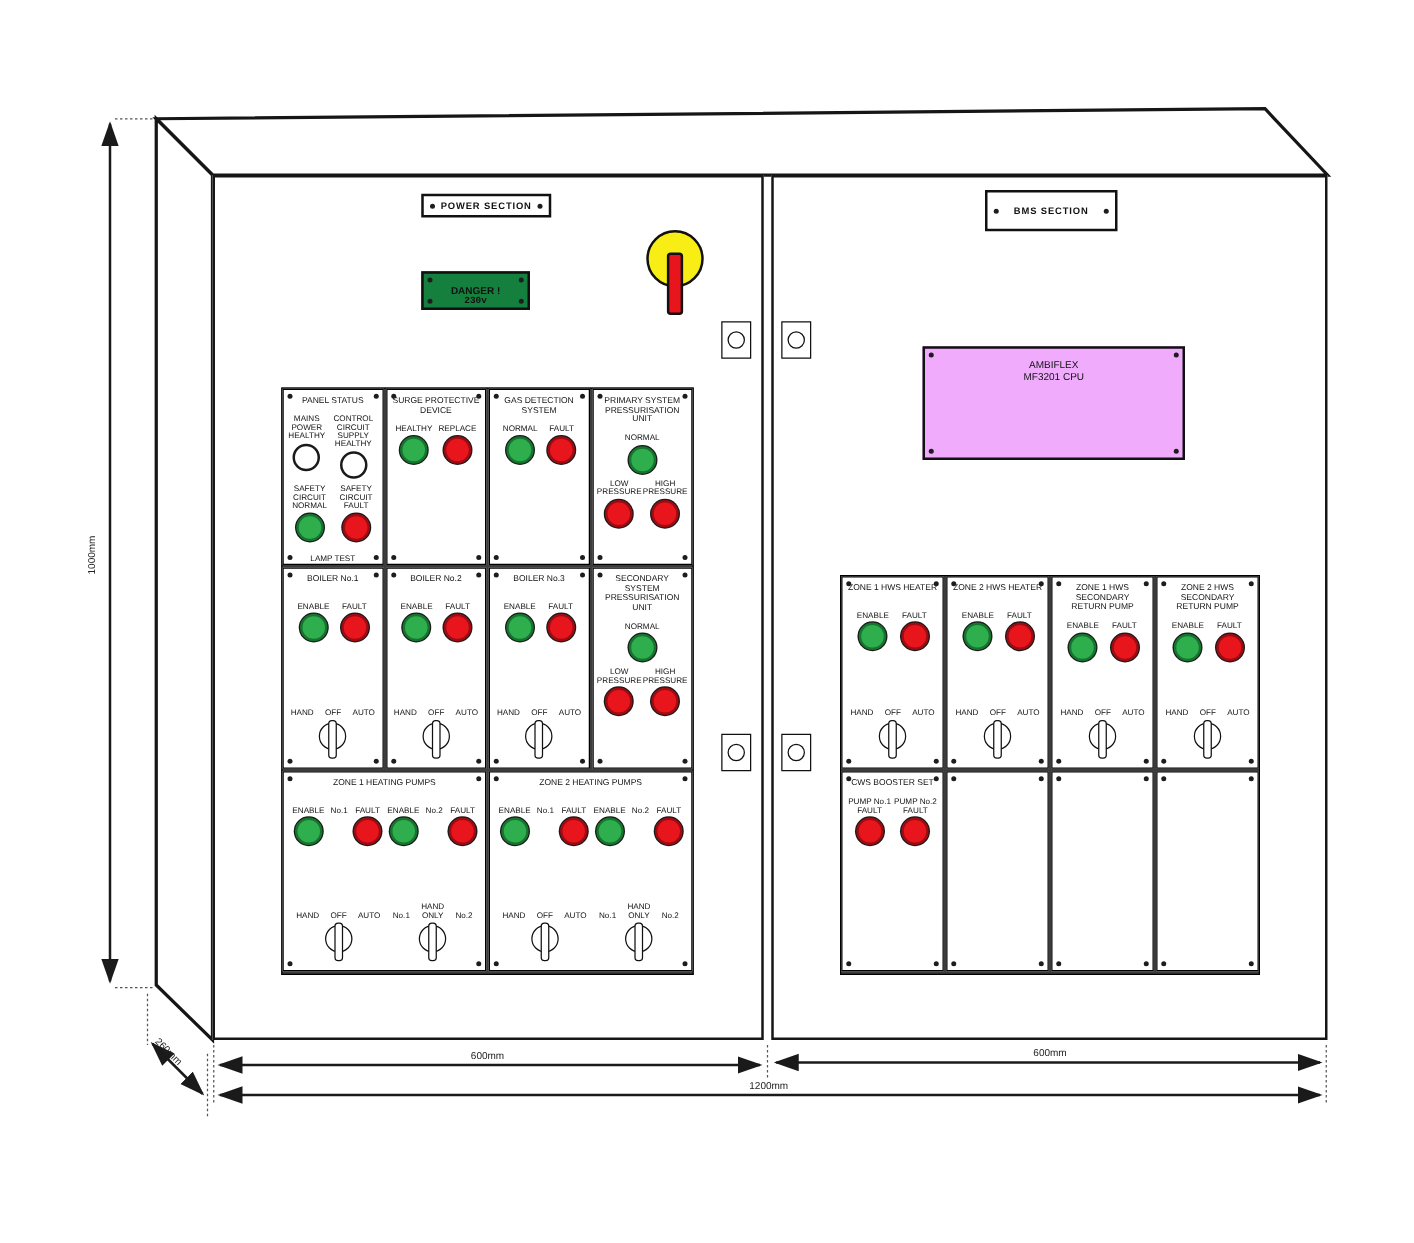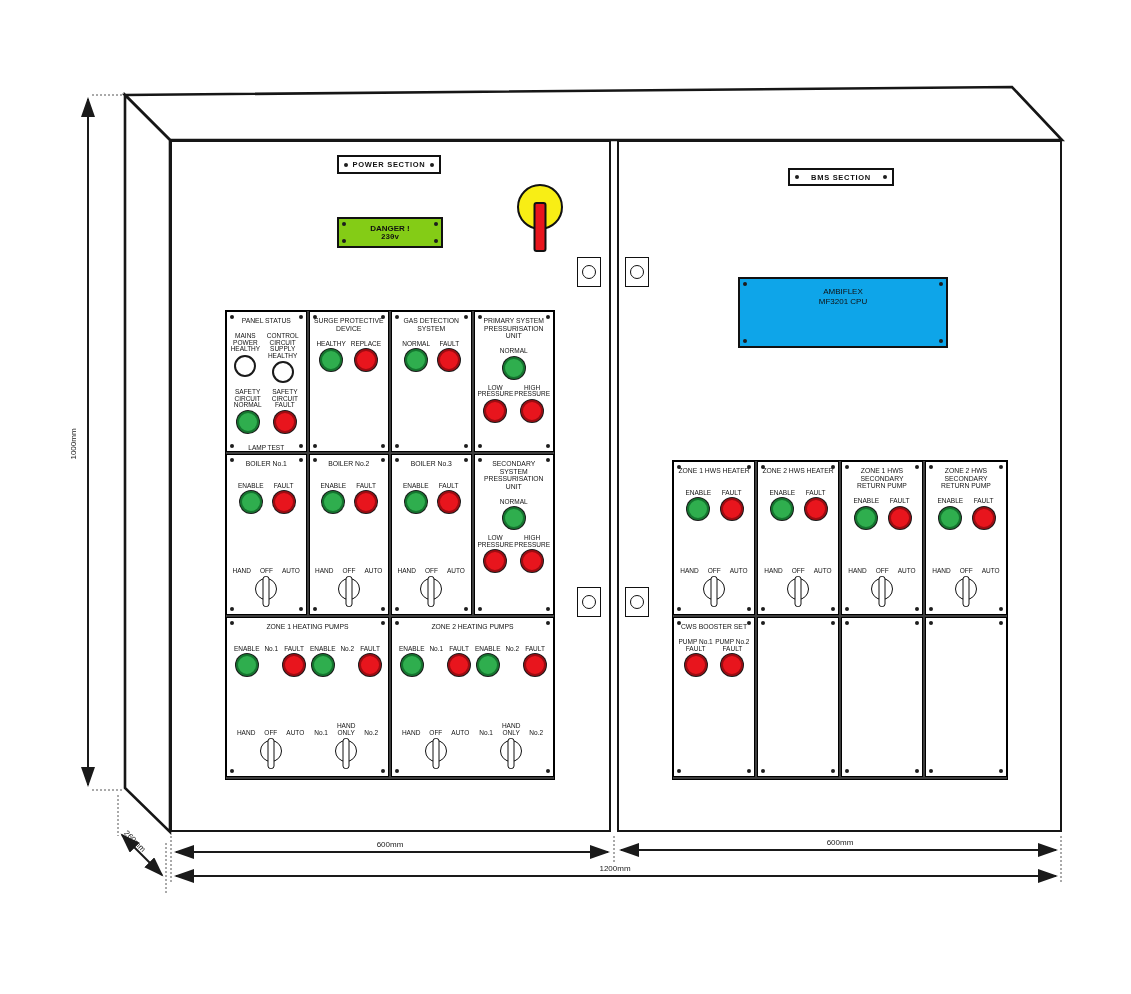--- a/index.html
+++ b/index.html
@@ -7,35 +7,35 @@
         font-family:"Liberation Sans", sans-serif;color:#111;}
   #outline{position:absolute;left:0;top:0;z-index:0;}
 
   .door{position:absolute;top:140px;height:692px;background:#fff;border:2.4px solid #161616;box-sizing:border-box;z-index:1;}
   #door-left{left:170px;width:441px;}
   #door-right{left:617px;width:445px;}
 
   .plate{position:absolute;z-index:3;background:#fff;border:2px solid #111;box-sizing:border-box;
          display:flex;align-items:center;justify-content:center;font-size:7.5px;letter-spacing:.7px;font-weight:bold;}
   #power-plate{left:337px;top:155px;width:104px;height:19px;justify-content:center;}
-  #bms-plate{left:788px;top:168px;width:106px;height:18px;}
+  #bms-plate{left:788px;top:152px;width:106px;height:33px;}
   .plate .screw{position:absolute;top:50%;margin-top:-2px;}
   .plate .sl{left:5px;} .plate .sr{right:5px;}
 
-  #danger-plate{position:absolute;z-index:3;left:337px;top:217px;width:106px;height:31px;background:#84cc16;
-        border:2px solid #111;box-sizing:border-box;display:flex;flex-direction:column;align-items:center;justify-content:center;}
+  #danger-plate{position:absolute;z-index:3;left:337px;top:217px;width:87px;height:31px;background:#15803d;
+        border:2px solid #111;box-sizing:border-box;display:flex;flex-direction:column;align-items:center;justify-content:flex-end;}
   #danger-plate .l1{font-size:8px;font-weight:bold;line-height:9px;}
   #danger-plate .l2{font-size:7.5px;font-weight:bold;line-height:9px;font-family:Liberation Mono, monospace;}
 
   #main-switch{position:absolute;z-index:3;left:517px;top:184px;width:46px;height:46px;background:#f8ee15;
         border:2px solid #111;border-radius:50%;box-sizing:border-box;}
   #main-switch .handle{position:absolute;left:50%;transform:translateX(-50%);top:16px;width:13px;height:50px;
         background:#e8151d;border:2px solid #111;border-radius:3px;box-sizing:border-box;}
 
-  #cpu-box{position:absolute;z-index:3;left:738px;top:277px;width:210px;height:71px;background:#0ea5e9;
+  #cpu-box{position:absolute;z-index:3;left:738px;top:277px;width:210px;height:91px;background:#f0abfc;
         border:2.5px solid #111;box-sizing:border-box;text-align:center;padding-top:8px;font-size:8px;line-height:10px;}
 
   .latch{position:absolute;z-index:3;width:24px;height:30px;background:#fff;border:1.7px solid #111;box-sizing:border-box;
         display:flex;align-items:center;justify-content:center;}
   .latch i{display:block;width:14px;height:14px;border:1.7px solid #111;border-radius:50%;box-sizing:border-box;}
 
   .pgrid{position:absolute;z-index:2;display:flex;flex-direction:column;gap:2px;background:#3c3c3c;border:1px solid #000;box-sizing:border-box;}
   #power-grid{left:225px;top:310px;width:330px;height:470px;}
   #bms-grid{left:672px;top:460px;width:336px;height:320px;}
   .pgrid-row{display:flex;gap:2px;}

